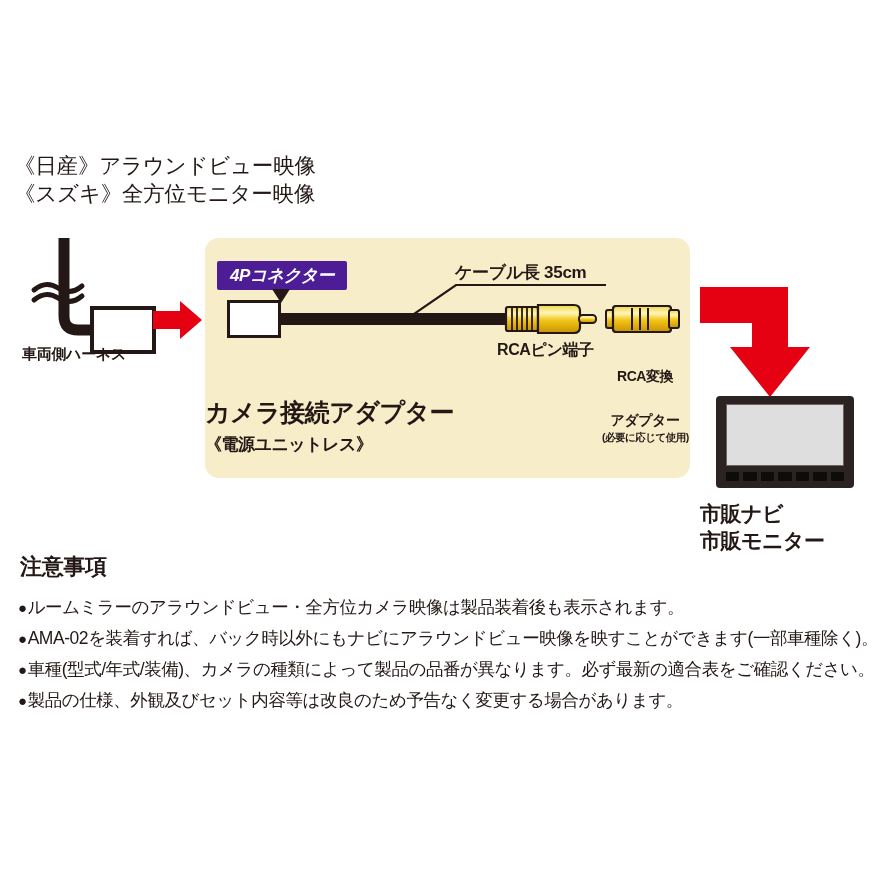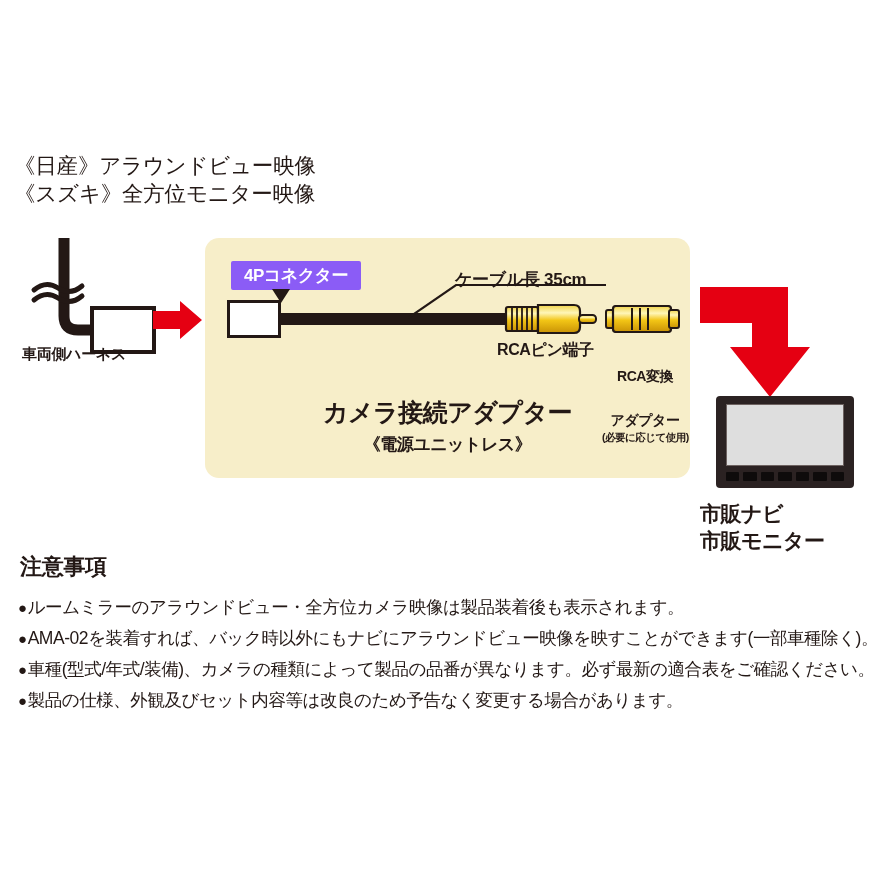--- a/index.html
+++ b/index.html
@@ -18,54 +18,54 @@
 
   
   .harness-wrap{position:absolute;left:30px;top:238px;width:160px;height:130px;}
   .harness-label{position:absolute;left:22px;top:345px;font-size:15px;
                  font-weight:bold;white-space:nowrap;letter-spacing:-0.3px;}
 
   
   .arrow-right{position:absolute;left:153px;top:300px;width:50px;height:40px;}
 
   
-  .callout{position:absolute;left:231px;top:261px;width:130px;height:29px;
-           background:#8b5cf6;border-radius:2px;}
+  .callout{position:absolute;left:217px;top:261px;width:130px;height:29px;
+           background:#4c1d95;border-radius:2px;font-style:italic;}
   .callout span{display:block;color:#fff;font-size:17px;font-weight:bold;
                 line-height:29px;text-align:center;letter-spacing:-0.5px;}
   .callout-tail{position:absolute;left:272px;top:289px;width:0;height:0;
                 border-left:9px solid transparent;border-right:9px solid transparent;
                 border-top:14px solid #231815;}
 
   
   .conn4p{position:absolute;left:227px;top:300px;width:54px;height:38px;
           background:#fff;border:3px solid #231815;box-sizing:border-box;}
   .cable{position:absolute;left:278px;top:313px;width:228px;height:12px;
          background:#231815;}
 
   
   .len-label{position:absolute;left:455px;top:261px;font-size:17px;font-weight:bold;
-             white-space:nowrap;letter-spacing:-0.3px;margin-top:7px;}
+             white-space:nowrap;letter-spacing:-0.3px;}
 
   
   .rca-plug{position:absolute;left:494px;top:302px;width:110px;height:34px;}
   .rca-plug-label{position:absolute;left:497px;top:340px;font-size:16px;
                   font-weight:bold;white-space:nowrap;letter-spacing:-0.4px;}
 
   
   .rca-adapter{position:absolute;left:604px;top:305px;width:78px;height:28px;}
   .rca-adapter-label{position:absolute;left:602px;top:340px;width:86px;
                      text-align:center;line-height:16px;}
   .rca-adapter-label .l1,.rca-adapter-label .l2{font-size:14px;font-weight:bold;
       display:block;letter-spacing:-0.5px;white-space:nowrap;margin-top:28px;}
   .rca-adapter-label .l3{font-size:10.5px;font-weight:bold;display:block;
       letter-spacing:-0.5px;white-space:nowrap;margin-top:1px;}
 
   
-  .panel-title{position:absolute;left:205px;top:396px;width:485px;text-align:center;}
+  .panel-title{position:absolute;left:205px;top:396px;width:485px;text-align:left;}
   .panel-title .t1{font-size:25px;font-weight:bold;letter-spacing:-0.5px;display:block;}
   .panel-title .t2{font-size:17px;font-weight:bold;letter-spacing:-0.5px;
                    display:block;margin-top:4px;}
 
   
   .elbow{position:absolute;left:700px;top:285px;width:125px;height:115px;}
 
   
   .monitor{position:absolute;left:716px;top:396px;width:138px;height:92px;
            background:#2b2222;border-radius:4px;}

